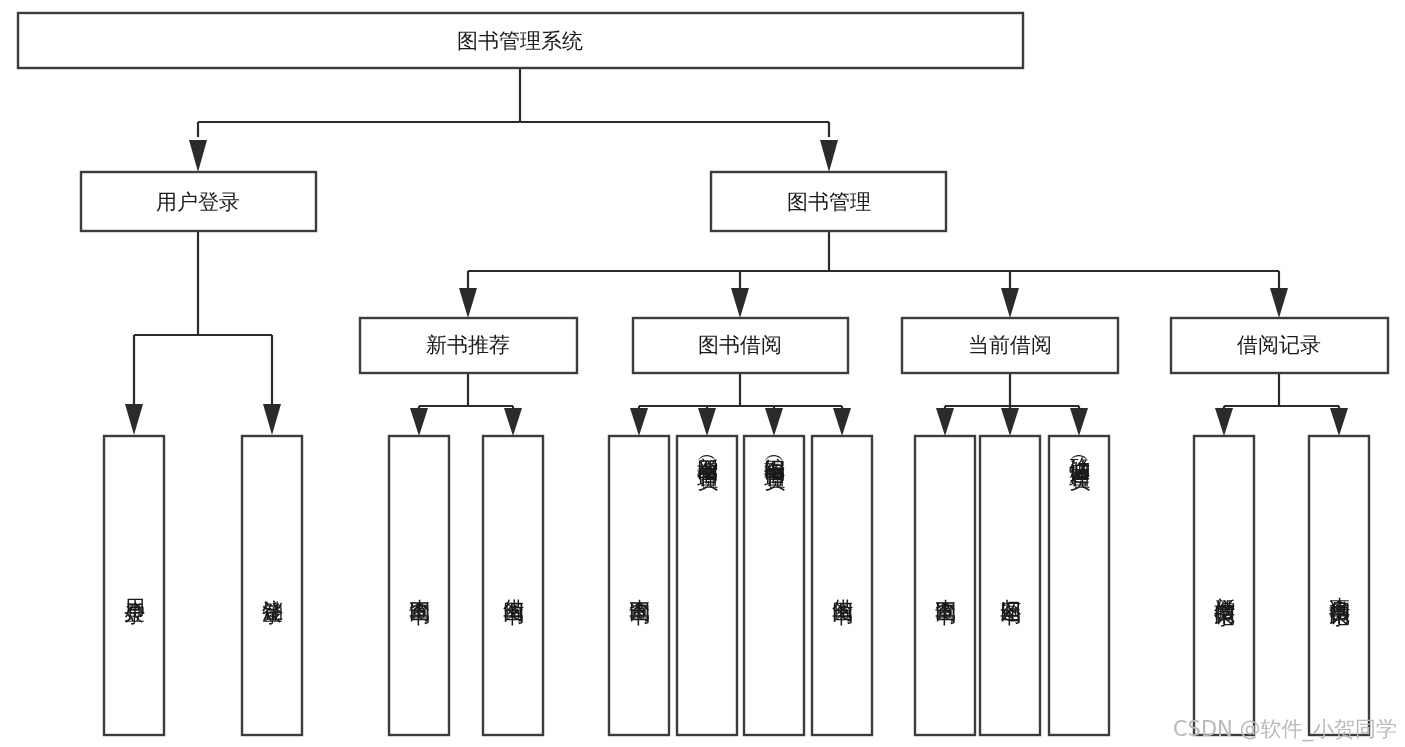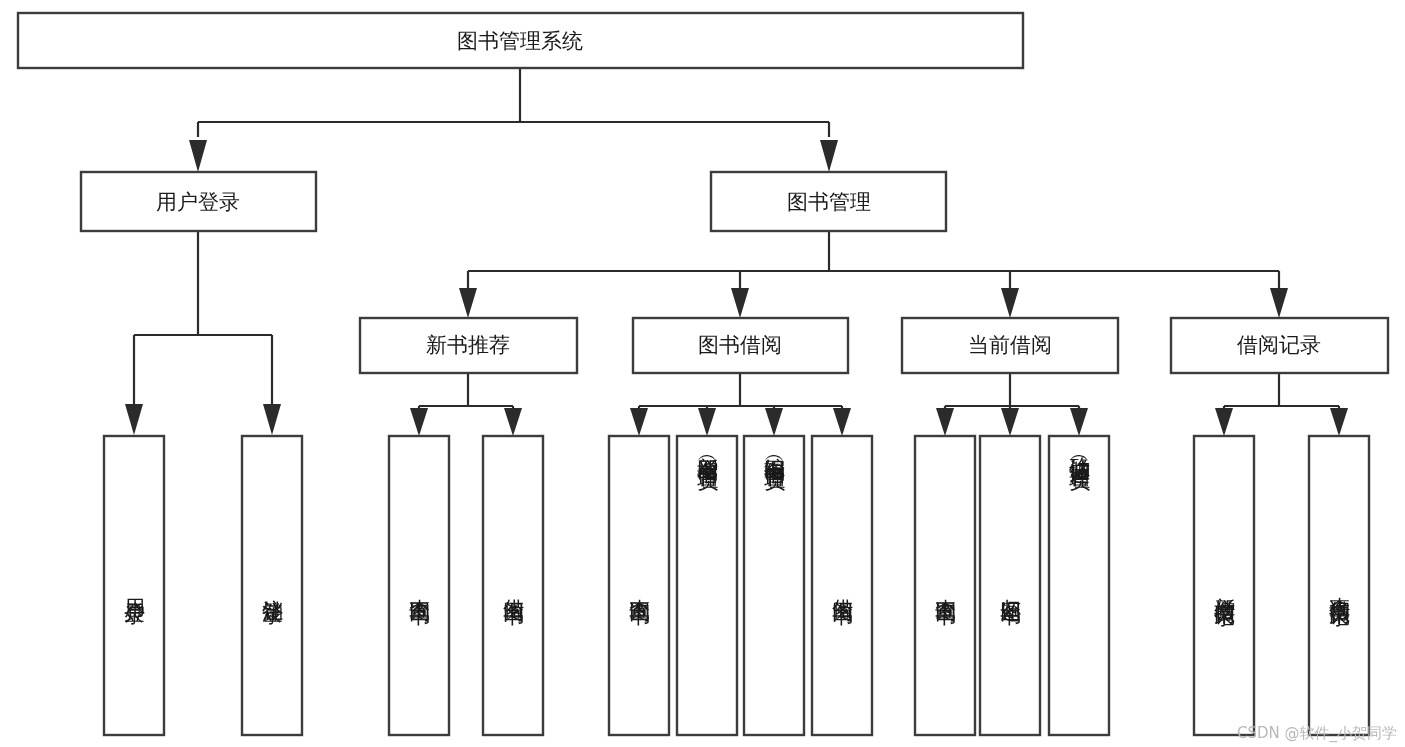--- a/index.html
+++ b/index.html
@@ -64,21 +64,21 @@
     display: flex;
     align-items: center;
     justify-content: center;
     pointer-events: none;
   }
   .watermark {
     position: absolute;
     right: 8px;
     bottom: 4px;
     font-family: "DejaVu Sans", "Liberation Sans", sans-serif;
-    font-size: 15px;
+    font-size: 21px;
     color: #b9b9b9;
     white-space: nowrap;
     user-select: none;
     margin-left: 40px;
   }
 </style>
 </head>
 <body>
 
 <div id="diagram-root">

